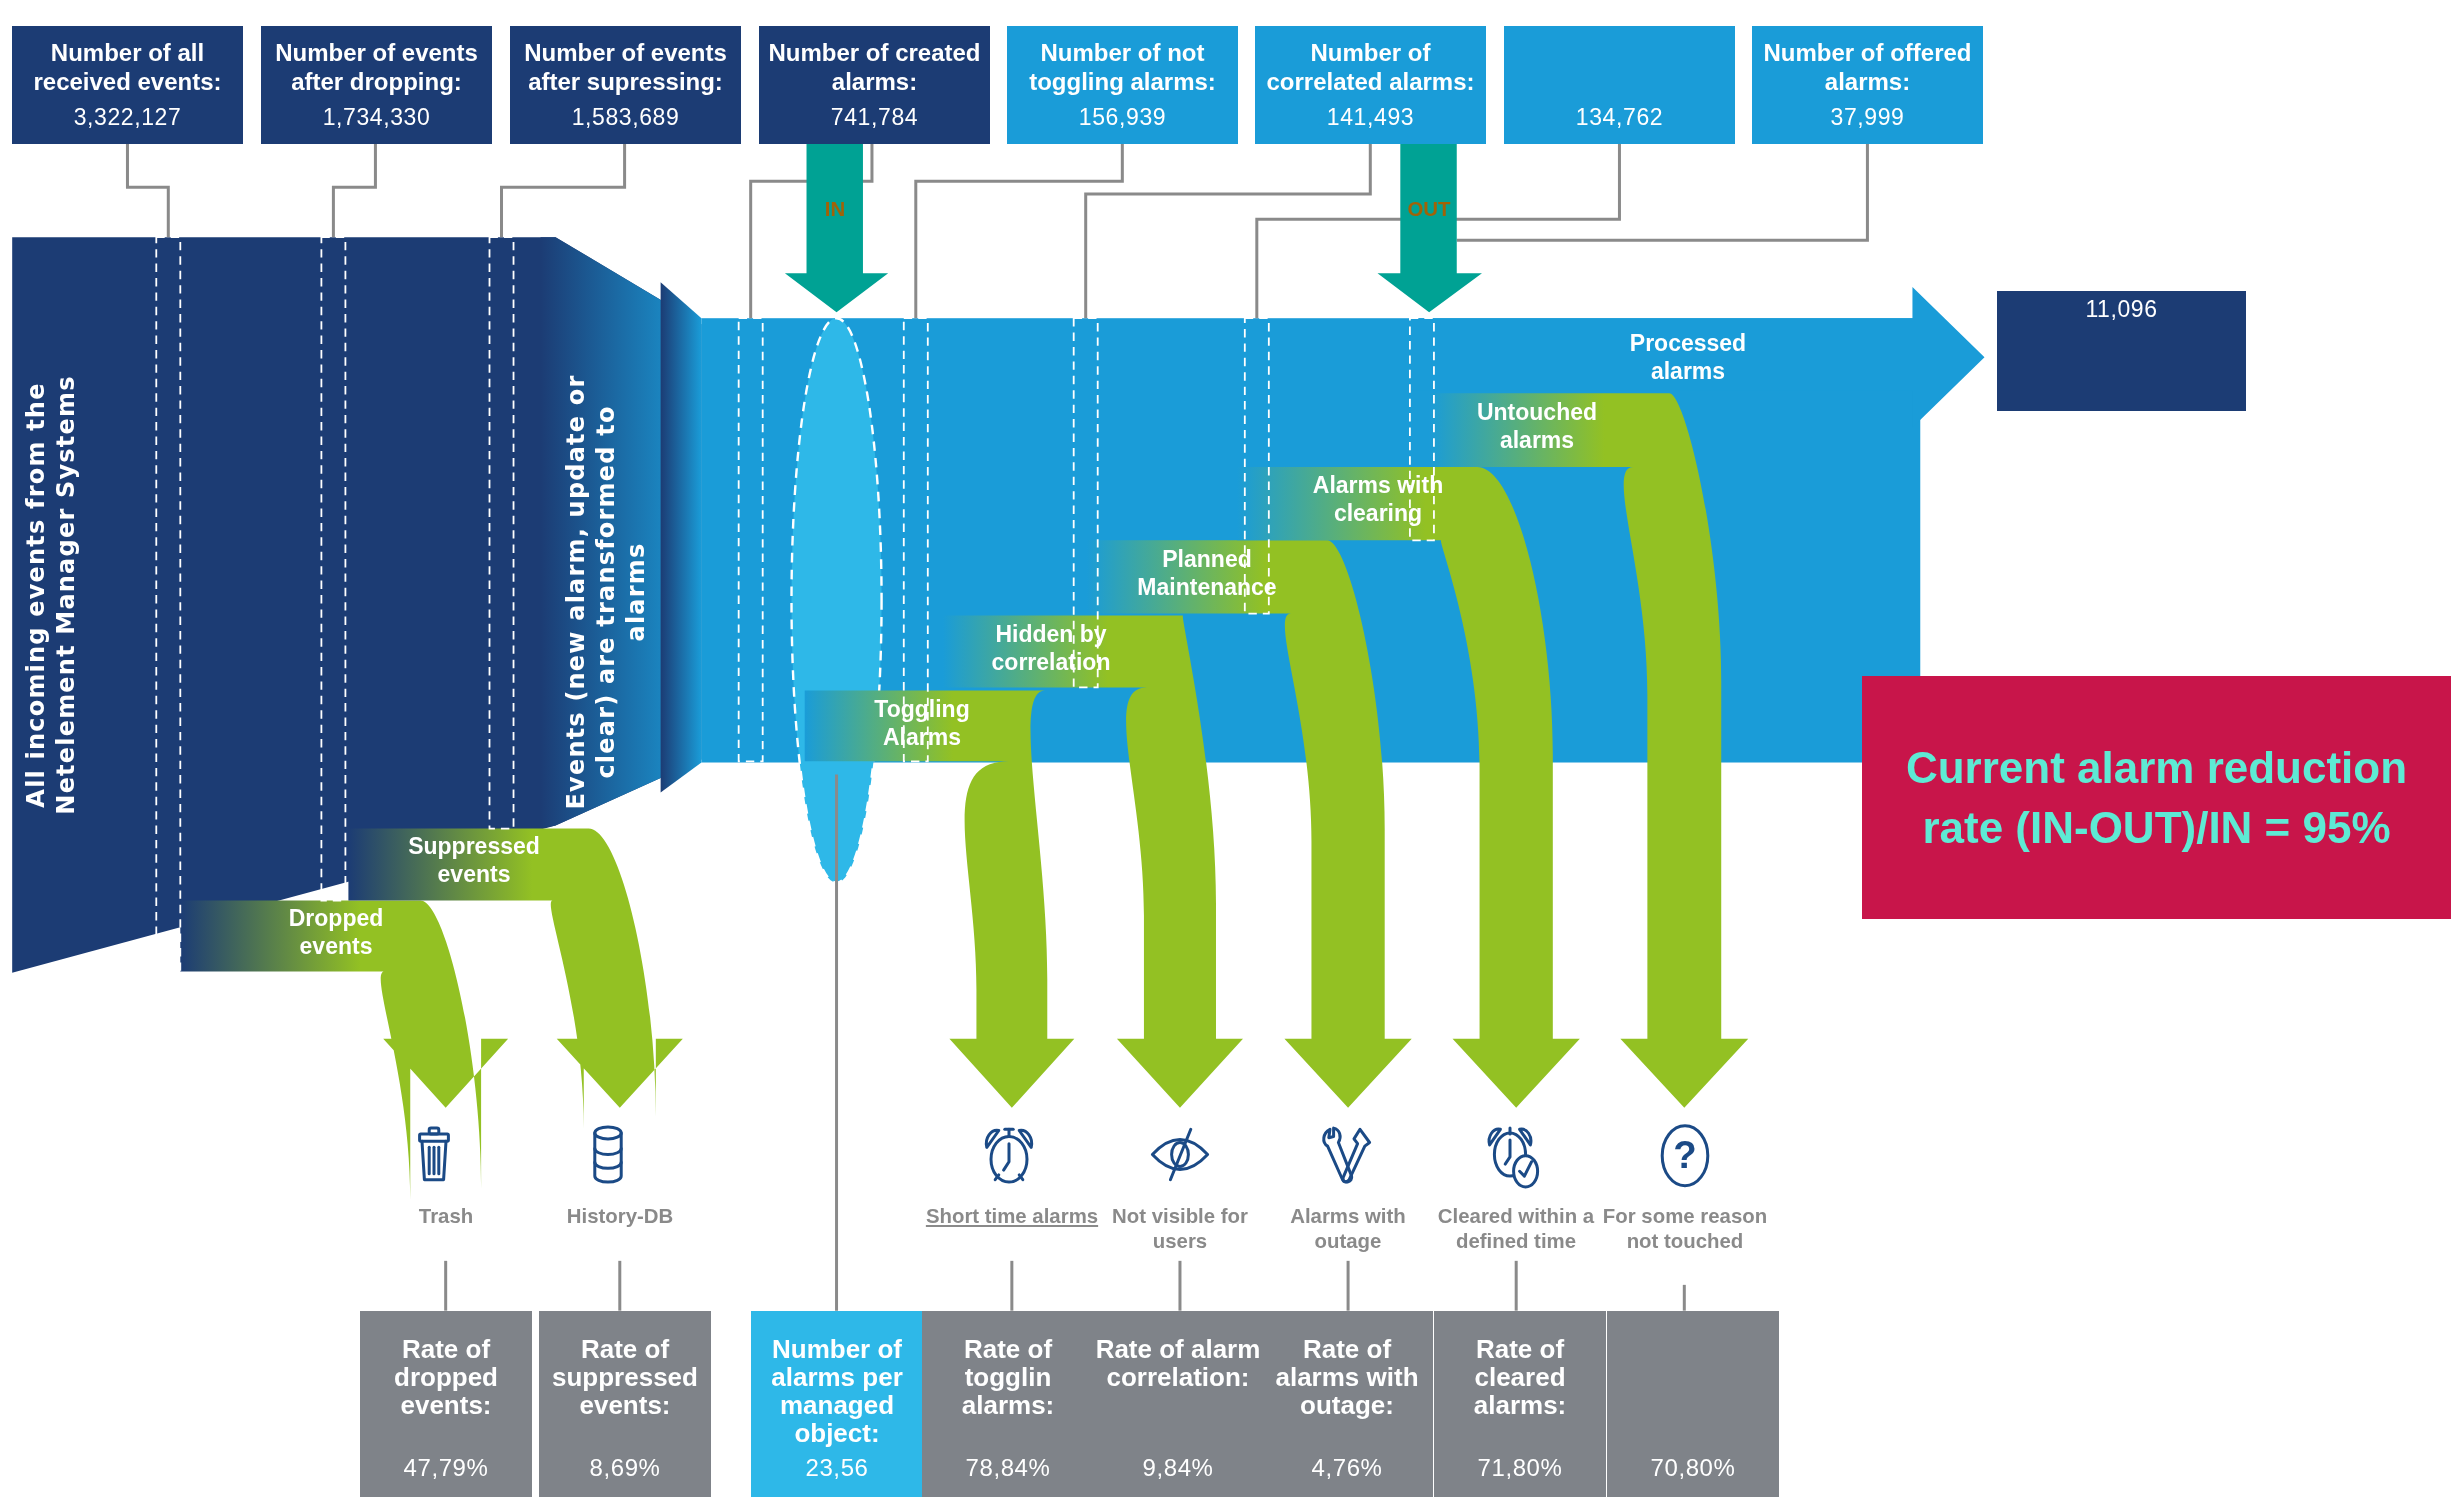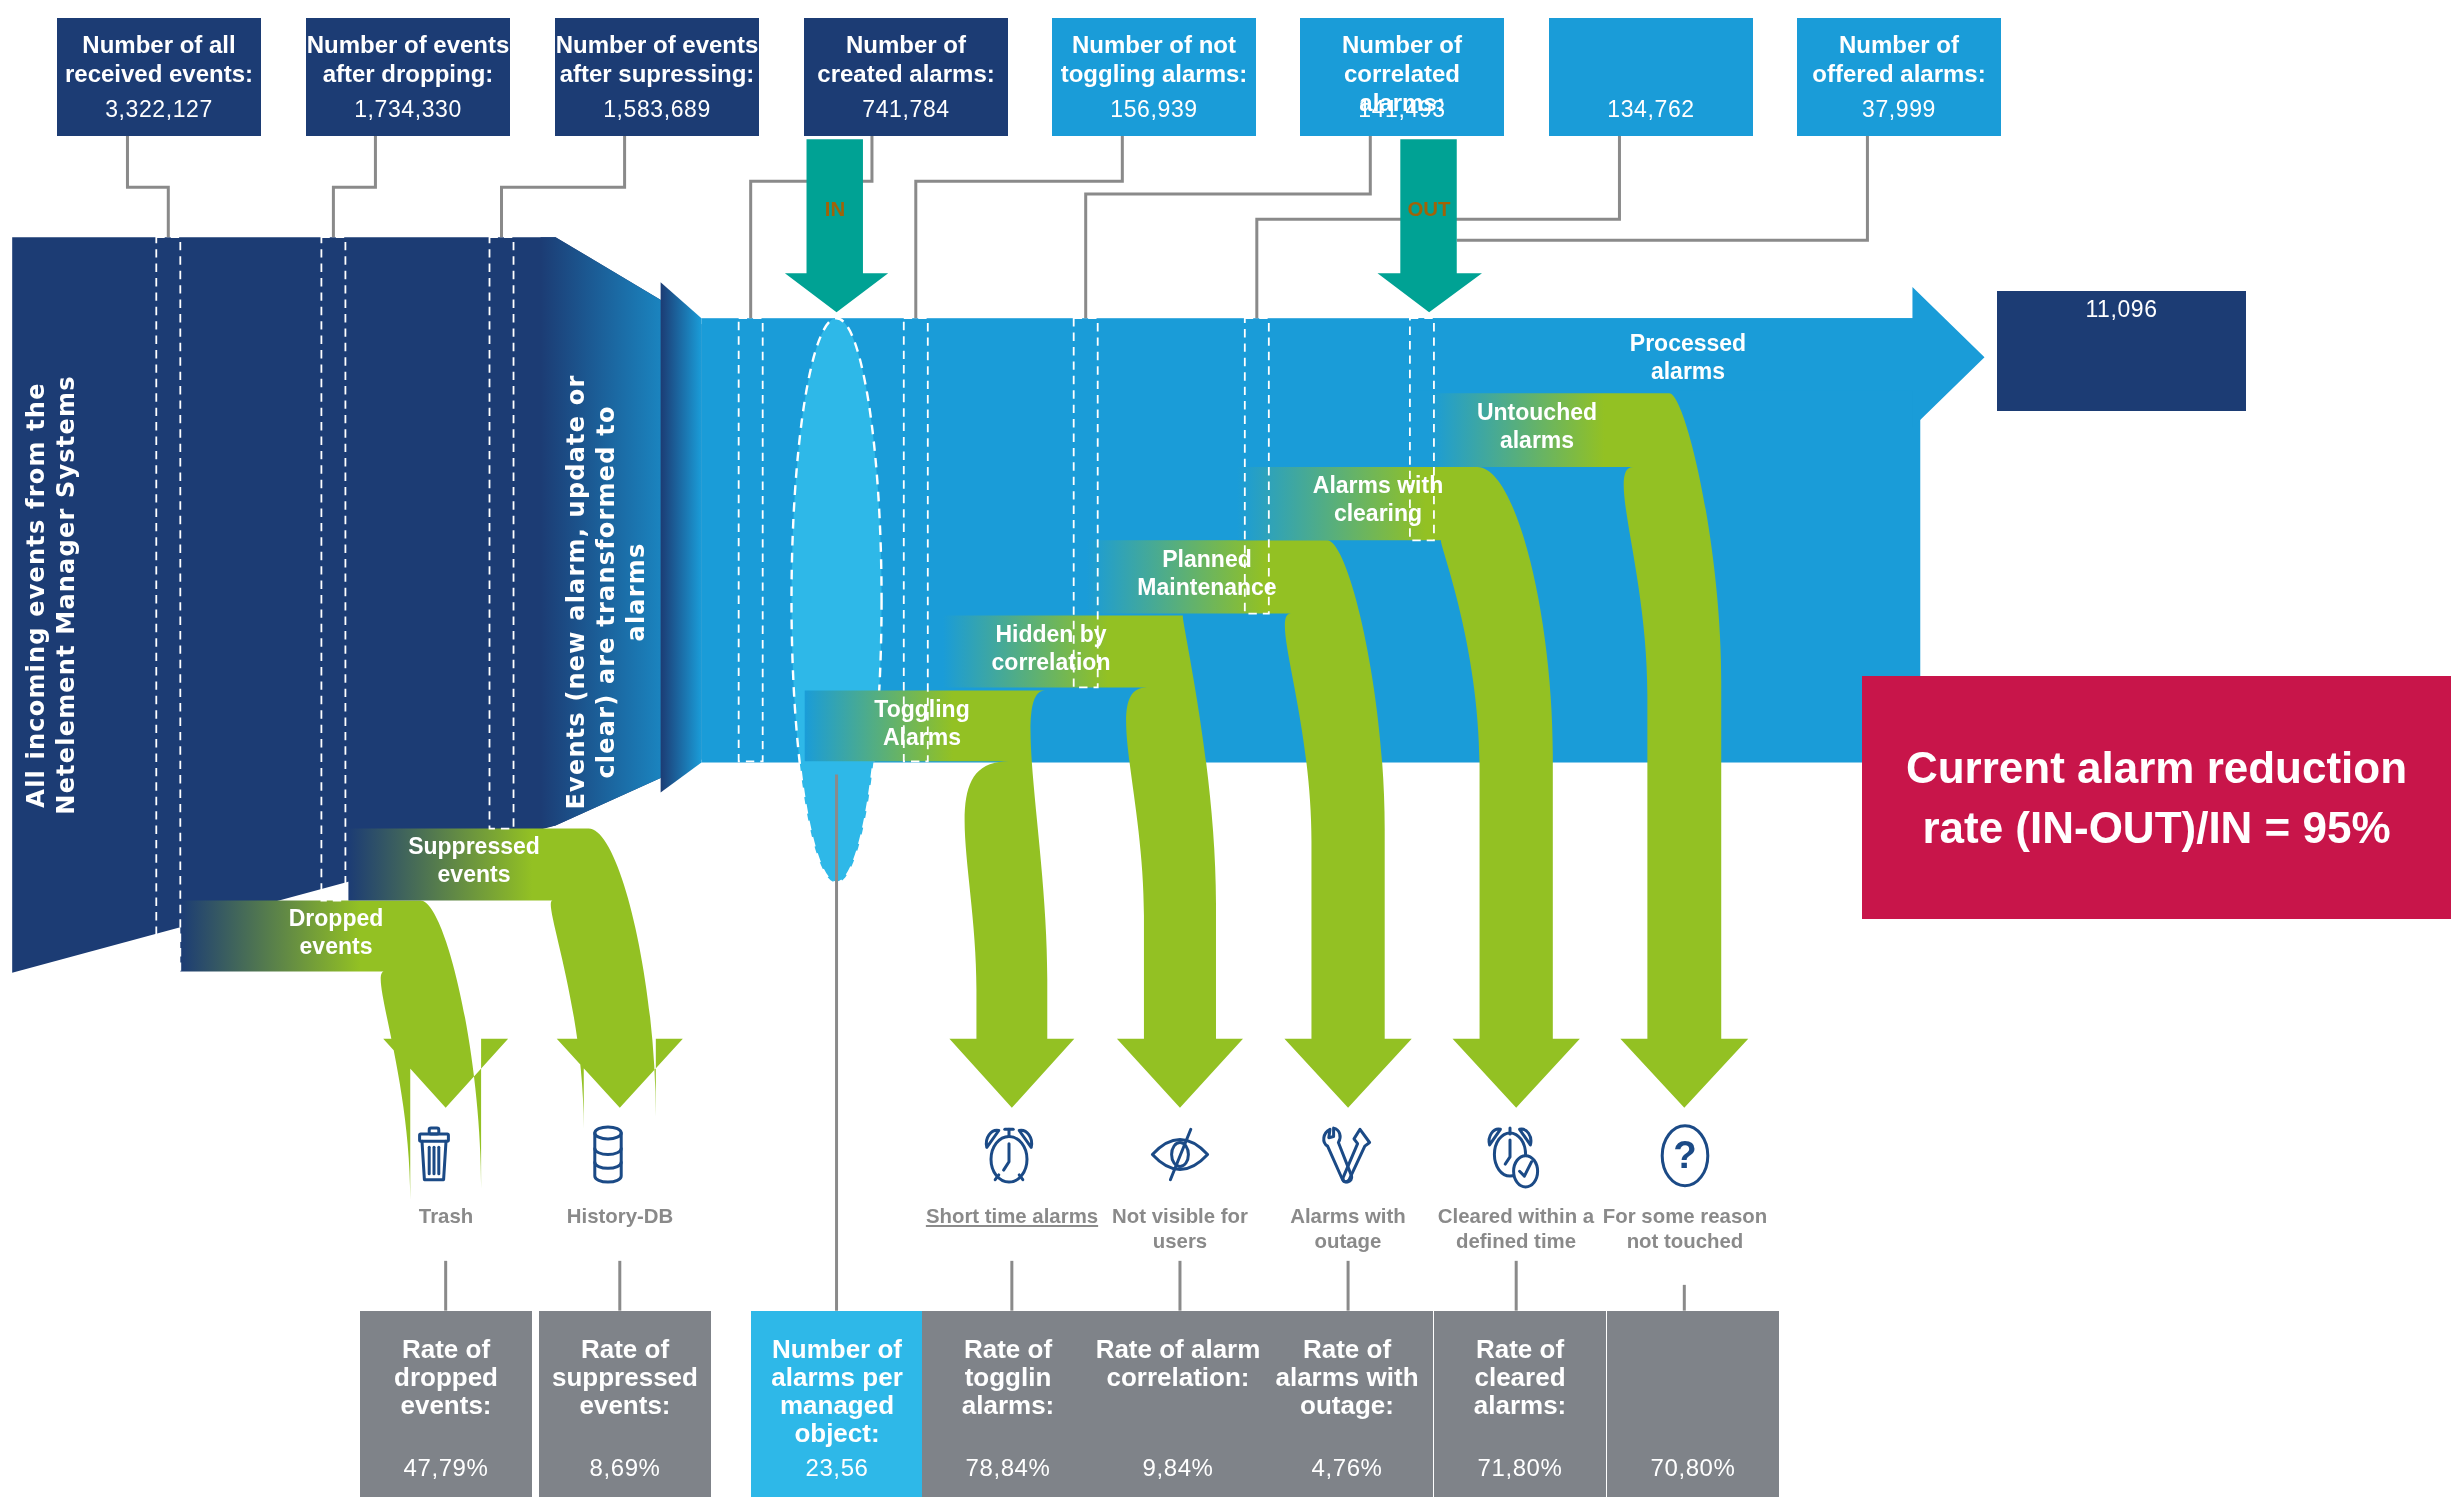--- a/index.html
+++ b/index.html
@@ -2,37 +2,37 @@
 <html style="font-size:9.6px"><head>
 <meta charset="utf-8">
 <style>
   html, body { margin: 0; padding: 0; background: #ffffff; }
   body { width: 2462px; height: 1501px; position: relative; overflow: hidden;
          font-family: "Liberation Sans", "DejaVu Sans", sans-serif; }
   #stage { position: absolute; left: 0; top: 0; width: 2462px; height: 1501px; }
   .box { position: absolute; box-sizing: border-box; color: #fff; text-align: center; }
   .box .title { font-weight: bold; font-size: 24px; line-height: 29px; padding-top: 12px; }
   .box .value { font-size: 23px; line-height: 26.4px; font-weight: normal; letter-spacing: 0.6px; }
-  .top-box { top: 18px; height: 118px; width: 204px; margin-left: 45px; }
+  .top-box { top: 26px; height: 118px; width: 231px; }
   .top-box .value { position: absolute; left: 0; right: 0; top: 78px; }
   .dark { background: #1c3c74; }
   .light { background: #1a9cd8; }
   .grey { background: #7f8389; }
   .cyan { background: #2eb8e8; }
   .rate-box { top: 1311px; height: 186px; width: 172px; }
   .rate-box .title { font-size: 26px; line-height: 28px; padding-top: 24px; }
   .rate-box .value { position: absolute; left: 0; right: 0; top: 144px; font-size: 24px; }
   .flow-label { position: absolute; color: #fff; font-weight: bold; font-size: 23px; line-height: 28px; text-align: center; }
   .dest-label { position: absolute; color: #8a8a8a; font-weight: bold; font-size: 20.4px; line-height: 25px; text-align: center; }
   .vtext { position: absolute; color: #fff; font-weight: bold; font-size: 24px; line-height: 30px;
            transform: rotate(-90deg); transform-origin: center center; text-align: center; white-space: nowrap;
            font-family: "DejaVu Sans", sans-serif; letter-spacing: 1.2px; }
   .icon { position: absolute; }
   #reduction { position: absolute; left: 1862px; top: 676px; width: 589px; height: 243px; background: #c8154a;
-               color: #ffffff; font-weight: bold; font-size: 44px; line-height: 60px; text-align: center;
+               color: #5eead4; font-weight: bold; font-size: 44px; line-height: 60px; text-align: center;
                display: flex; align-items: center; justify-content: center; }
   #reduction span { display: block; width: 541px; }
   .arrow-label { position: absolute; color: #a16207; font-weight: bold; font-size: 20.4px; text-align: center; }
 </style>
 </head>
 <body>
 
 <div id="stage">
 
   <svg id="flow-svg" width="2462" height="1501" style="position:absolute;left:0;top:0;" viewBox="0 0 4100 2500">

